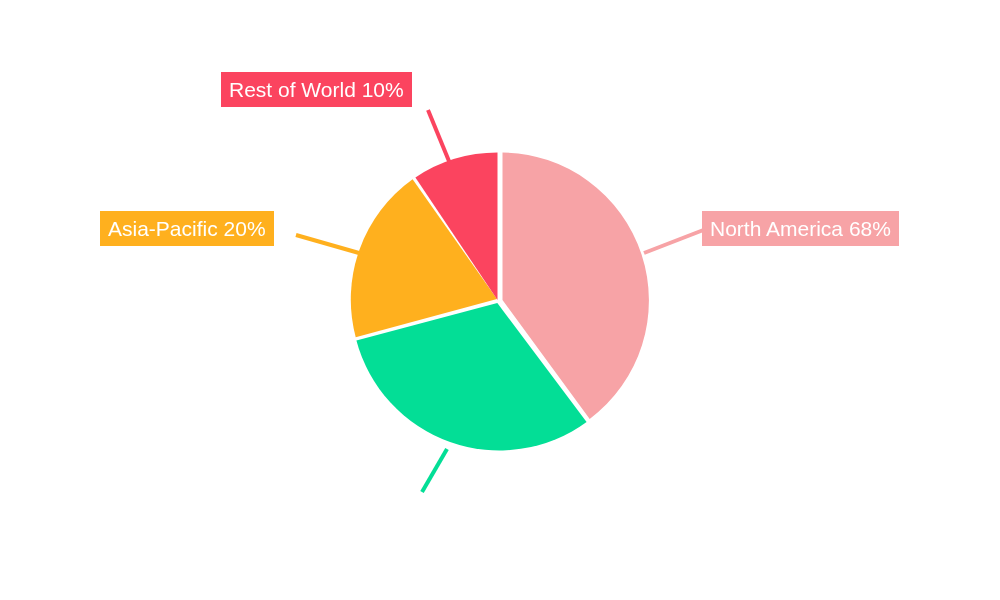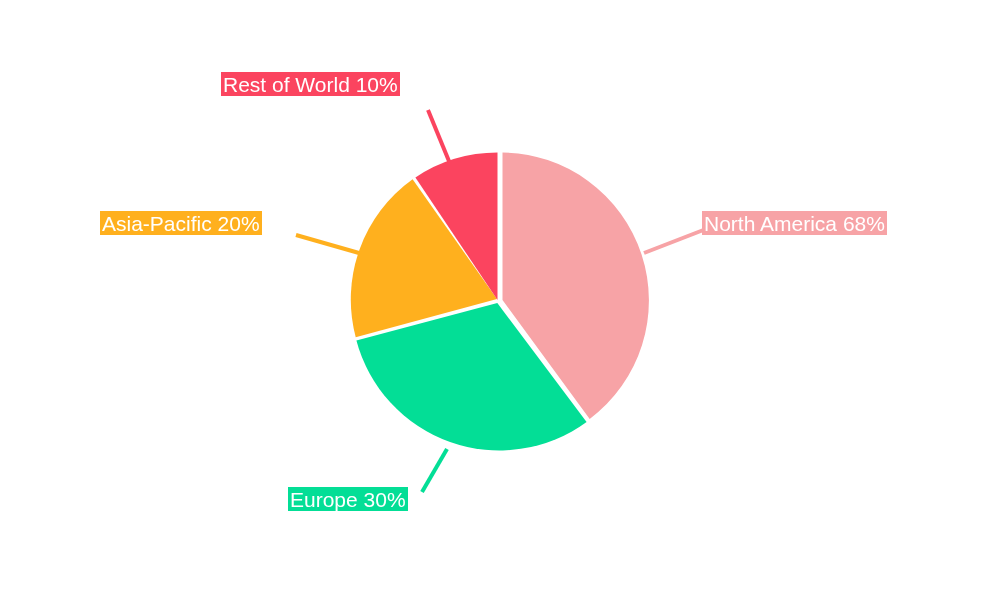--- a/index.html
+++ b/index.html
@@ -21,22 +21,22 @@
     top: 0;
     width: 1000px;
     height: 600px;
   }
   .label-box {
     position: absolute;
     display: flex;
     align-items: center;
     justify-content: center;
     box-sizing: border-box;
-    height: 24px;
-    padding: 0 2px;
+    height: 35px;
+    padding: 0 8px;
     color: #ffffff;
     font-size: 21px;
     font-family: "Liberation Sans", sans-serif;
     line-height: 41px;
     white-space: nowrap;
   }
   #label-north-america { left: 702px; top: 211px; }
   #label-europe        { left: 288px; top: 487px; }
   #label-asia-pacific  { left: 100px; top: 211px; text-align: center; }
   #label-rest-of-world { left: 221px; top: 72px;  }
@@ -57,19 +57,18 @@
 
     <path d="M 586.6 422.0 A 148 148 0 0 1 356.4 340.6 L 497.3 303.0 Z" fill="#03de96"></path>
 
     <path d="M 355.7 337.3 A 148 148 0 0 1 412.6 179.2 L 497.0 299.1 Z" fill="#ffb01e"></path>
 
     <path d="M 415.4 177.4 A 148 148 0 0 1 497.5 152.5 L 497.5 300 Z" fill="#fb445f"></path>
   </svg>
 
   <div class="label-box" id="label-north-america" style="background:#f7a3a6">North America 68%</div>
 
-  <div class="label-box" id="label-europe" style="background:#03de96">Europe 30%</div>
 
   <div class="label-box" id="label-asia-pacific" style="background:#ffb01e">Asia-Pacific 20%</div>
 
   <div class="label-box" id="label-rest-of-world" style="background:#fb445f">Rest of World 10%</div>
 
 </div>
 
 </body></html>

